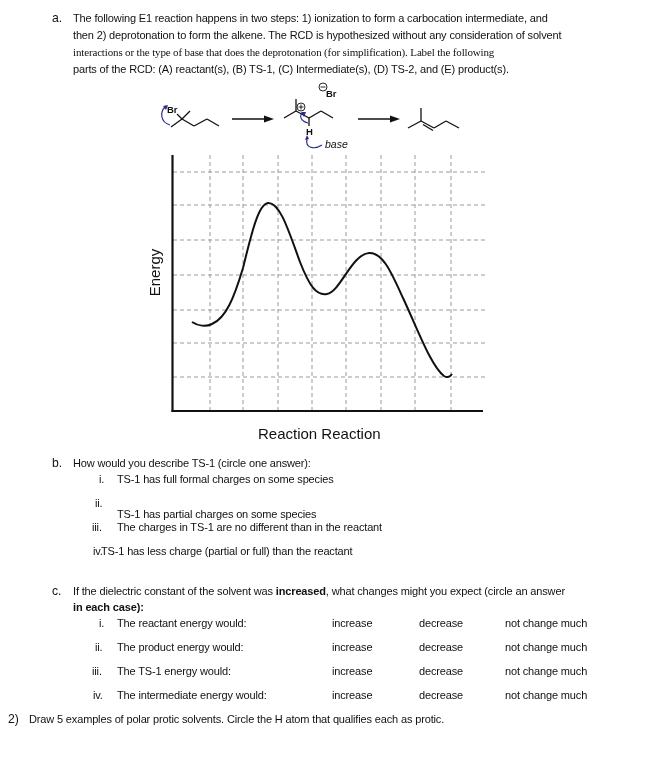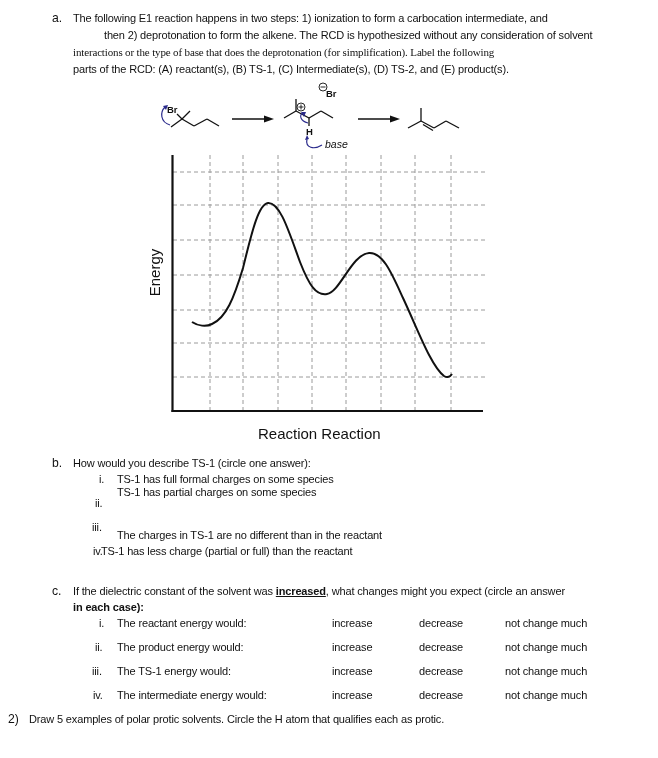--- a/index.html
+++ b/index.html
@@ -1,31 +1,31 @@
 <!DOCTYPE html>
 <html><head>
 <meta charset="utf-8">
 <style>
   html, body { margin: 0; padding: 0; background: #ffffff; }
   body { width: 658px; height: 758px; position: relative; overflow: hidden;
          font-family: "Liberation Sans", "DejaVu Sans", sans-serif; color: #111; }
   .txt { position: absolute; font-size: 11px; line-height: 16.5px; white-space: nowrap; letter-spacing: -0.15px; }
   .marker { position: absolute; font-size: 12.2px; line-height: 16.5px; }
-  b { font-weight: bold; text-decoration: underline; }
+  b { font-weight: bold; }
   svg { position: absolute; overflow: visible; }
   .chem text { font-family: "Liberation Sans", sans-serif; }
   .axis-label { position: absolute; font-size: 15px; white-space: nowrap; }
 </style>
 </head>
 <body>
 
 <div class="marker" style="left:52px; top:10px;">a.</div>
 <div>
   <div class="txt" style="left:73px; top:10px;">The following E1 reaction happens in two steps: 1) ionization to form a carbocation intermediate, and</div>
-  <div class="txt" style="left:73px; top:27px;margin-left:31px;">then 2) deprotonation to form the alkene. The RCD is hypothesized without any consideration of solvent</div>
+  <div class="txt" style="left:73px; top:27px;">then 2) deprotonation to form the alkene. The RCD is hypothesized without any consideration of solvent</div>
   <div class="txt" style="left:73px; top:44px;font-family:Liberation Serif, serif;">interactions or the type of base that does the deprotonation (for simplification). Label the following</div>
   <div class="txt" style="left:73px; top:61px;">parts of the RCD: (A) reactant(s), (B) TS-1, (C) Intermediate(s), (D) TS-2, and (E) product(s).</div>
 </div>
 
 <svg class="chem" width="658" height="160" style="left:0; top:0;" viewBox="0 0 658 160">
 
   <g stroke="#111" stroke-width="1.3" fill="none">
     <line x1="171" y1="127" x2="182" y2="119"></line>
     <line x1="182" y1="119" x2="190" y2="111"></line>
     <line x1="182" y1="119" x2="194" y2="126"></line>
@@ -113,23 +113,23 @@
 </svg>
 <div class="axis-label" style="left:124px; top:264px; transform: rotate(-90deg); transform-origin: center; width:60px; text-align:center;">Energy</div>
 <div class="axis-label" style="left:258px; top:425px;">Reaction Reaction</div>
 
 <div class="marker" style="left:52px; top:455px;">b.</div>
 <div class="txt" style="left:73px; top:455px;">How would you describe TS-1 (circle one answer):</div>
 <div>
   <div class="txt" style="left:99px; top:471px;">i.</div>
   <div class="txt" style="left:117px; top:471px;text-align:right;">TS-1 has full formal charges on some species</div>
   <div class="txt" style="left:95px; top:495px;">ii.</div>
-  <div class="txt" style="left:117px; top:484px;text-align:right;">TS-1 has partial charges on some species</div>
+  <div class="txt" style="left:117px; top:506px;text-align:right;">TS-1 has partial charges on some species</div>
   <div class="txt" style="left:92px; top:519px;">iii.</div>
-  <div class="txt" style="left:117px; top:519px;margin-top:8px;">The charges in TS-1 are no different than in the reactant</div>
+  <div class="txt" style="left:117px; top:519px;">The charges in TS-1 are no different than in the reactant</div>
   <div class="txt" style="left:93px; top:543px;">iv.</div>
   <div class="txt" style="left:101px; top:543px;">TS-1 has less charge (partial or full) than the reactant</div>
 </div>
 
 <div class="marker" style="left:52px; top:583px;">c.</div>
 <div class="txt" style="left:73px; top:583px;">
   <span>If the dielectric constant of the solvent was </span><b>increased</b><span>, what changes might you expect (circle an answer</span>
 </div>
 <div class="txt" style="left:73px; top:599px;font-weight:bold;">in each case):</div>
 

